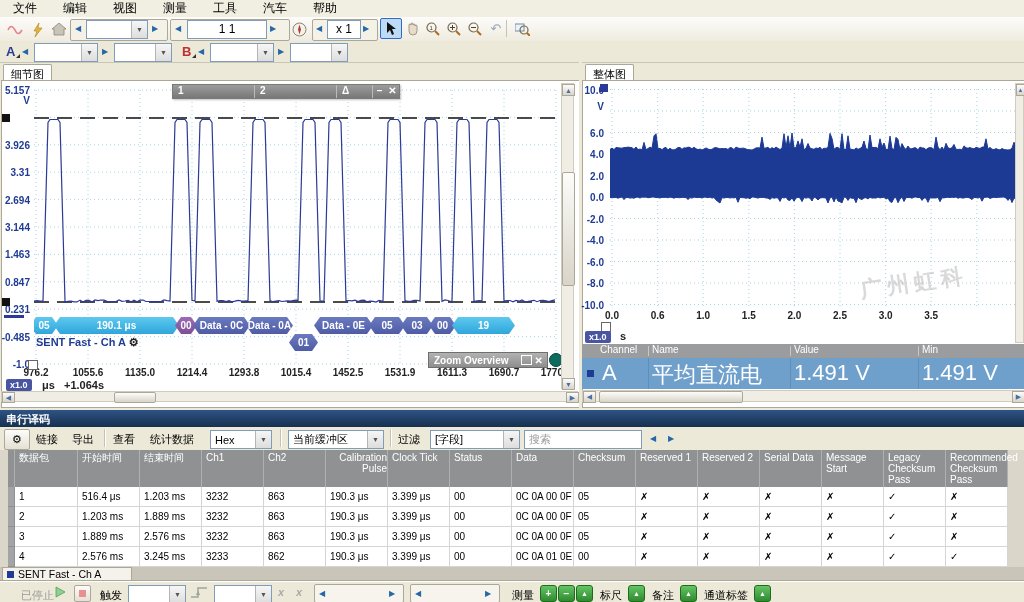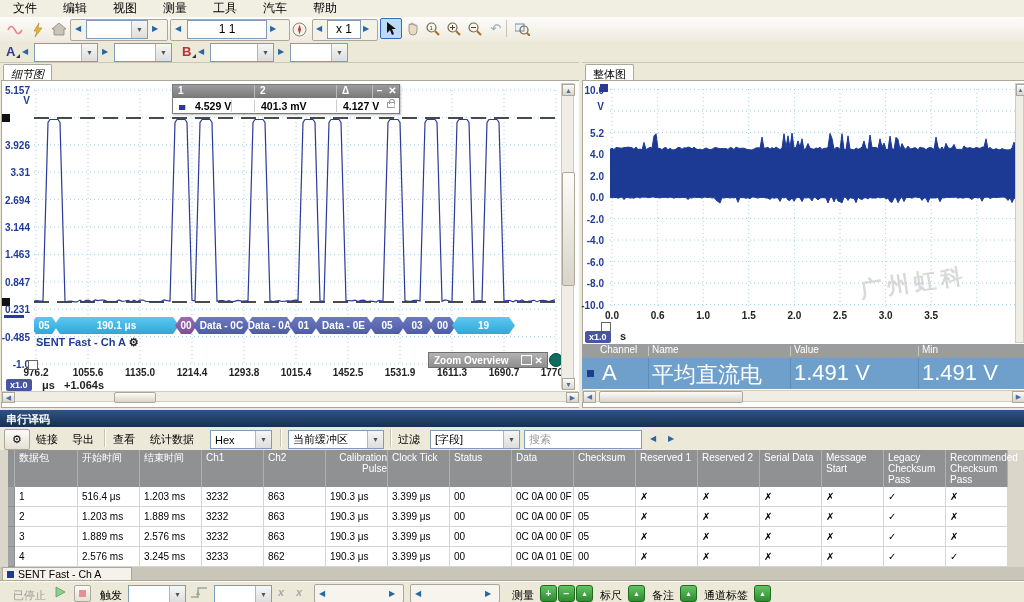--- a/index.html
+++ b/index.html
@@ -171,21 +171,21 @@
         <span class="cbt"></span>
         <span class="cba">▼</span>
       </span>
     <span class="abs arr" style="left:278px;top:7px;">▶</span>
     <span class="cb" style="left:290px;top:2px;width:56px;">
         <span class="cbt"></span>
         <span class="cba">▼</span>
       </span>
   </div>
 
-  <div class="tab" style="left:3px;top:64px;font-style:italic;">细节图</div>
+  <div class="tab" style="left:3px;top:64px;">细节图</div>
   <div class="panelbody" style="left:1px;top:80px;width:577px;height:326px;"></div>
   <svg id="detailPlot" class="abs" style="left:34px;top:88px;" width="523" height="278">
       <line x1="0" y1="2" x2="523" y2="2" stroke="#A8D4E6" stroke-width="1" stroke-dasharray="1 3"></line>
       <line x1="0" y1="29.4" x2="523" y2="29.4" stroke="#A8D4E6" stroke-width="1" stroke-dasharray="1 3"></line>
       <line x1="0" y1="56.8" x2="523" y2="56.8" stroke="#A8D4E6" stroke-width="1" stroke-dasharray="1 3"></line>
       <line x1="0" y1="84.19999999999999" x2="523" y2="84.19999999999999" stroke="#A8D4E6" stroke-width="1" stroke-dasharray="1 3"></line>
       <line x1="0" y1="111.6" x2="523" y2="111.6" stroke="#A8D4E6" stroke-width="1" stroke-dasharray="1 3"></line>
       <line x1="0" y1="139" x2="523" y2="139" stroke="#A8D4E6" stroke-width="1" stroke-dasharray="1 3"></line>
       <line x1="0" y1="166.39999999999998" x2="523" y2="166.39999999999998" stroke="#A8D4E6" stroke-width="1" stroke-dasharray="1 3"></line>
       <line x1="0" y1="193.79999999999998" x2="523" y2="193.79999999999998" stroke="#A8D4E6" stroke-width="1" stroke-dasharray="1 3"></line>
@@ -240,35 +240,29 @@
   <span class="abs" style="left:28px;top:360px;width:8px;height:8px;background:#FFF;border:1px solid #666;"></span>
 
   <div class="mo">
     <div class="moh">
       <span style="width:82px;">1</span>
       <span style="width:82px;">2</span>
       <span style="width:36px;">Δ</span>
       <span style="width:13px;border:none;text-align:center;padding:0;">–</span>
       <span style="width:13px;border:none;text-align:center;padding:0;">✕</span>
     </div>
-    <div class="mov" style="position:relative;">
-      <span style="width:82px;"><span style="display:inline-block;width:5px;height:5px;background:#2B3A96;margin-right:3px;"></span><span>4.529 V</span></span>
-      <span style="width:82px;">401.3 mV</span>
-      <span style="width:62px;border:none;">4.127 V</span>
-      <span class="lock"></span>
-    </div>
   </div>
 
   <div class="abs" style="left:34px;top:317px;width:523px;display:flex;overflow:hidden;" id="decodeBar">
       <span class="seg cyan" style="width: 28px; flex: 0 0 28px;">05</span>
       <span class="seg cyan" style="width: 125px; flex: 0 0 125px;">190.1 μs</span>
       <span class="seg purple" style="width: 22px; flex: 0 0 22px;">00</span>
       <span class="seg slate" style="width: 57px; flex: 0 0 57px;">Data - 0C</span>
       <span class="seg slate" style="width: 47px; flex: 0 0 47px;">Data - 0A</span>
-      <span class="seg slate" style="width: 29px; flex: 0 0 29px;">01</span>
+      <span class="seg slate" style="width: 29px; flex: 0 0 29px; margin-top: 17px;">01</span>
       <span class="seg slate" style="width: 59px; flex: 0 0 59px;">Data - 0E</span>
       <span class="seg slate" style="width: 36px; flex: 0 0 36px;">05</span>
       <span class="seg slate" style="width: 32px; flex: 0 0 32px;">03</span>
       <span class="seg slate" style="width: 27px; flex: 0 0 27px;">00</span>
       <span class="seg cyan" style="width: 63px; flex: 0 0 63px;">19</span>
     </div>
   <div class="abs" style="left:36px;top:336px;font-size:11px;font-weight:bold;color:#1F3C94;">
     <span>SENT Fast - Ch A</span> <span style="color:#222;">⚙</span>
   </div>
 
@@ -318,21 +312,21 @@
       <line x1="230" y1="3" x2="230" y2="220" stroke="#A8D4E6" stroke-width="1" stroke-dasharray="1 3"></line>
       <line x1="275.6" y1="3" x2="275.6" y2="220" stroke="#A8D4E6" stroke-width="1" stroke-dasharray="1 3"></line>
       <line x1="321.2" y1="3" x2="321.2" y2="220" stroke="#A8D4E6" stroke-width="1" stroke-dasharray="1 3"></line>
       <line x1="366.8" y1="3" x2="366.8" y2="220" stroke="#A8D4E6" stroke-width="1" stroke-dasharray="1 3"></line>
       <line x1="412.40000000000003" y1="3" x2="412.40000000000003" y2="220" stroke="#A8D4E6" stroke-width="1" stroke-dasharray="1 3"></line>
       <path d="M0,63.420123219220024 L0,63.4 L2,62.1 L4,63.6 L6,61.4 L8,61.8 L10,62.0 L12,62.2 L14,61.6 L16,61.5 L18,61.1 L20,61.4 L22,61.7 L24,63.3 L26,61.0 L28,63.6 L30,63.0 L32,63.8 L34,56.4 L36,63.6 L38,62.6 L40,61.1 L42,62.2 L44,49.9 L46,47.7 L48,62.8 L50,62.4 L52,63.7 L54,62.0 L56,61.4 L58,63.9 L60,62.3 L62,63.7 L64,63.9 L66,63.1 L68,61.5 L70,61.5 L72,63.3 L74,61.8 L76,62.1 L78,61.1 L80,61.5 L82,62.8 L84,61.2 L86,62.8 L88,63.6 L90,63.1 L92,63.9 L94,63.0 L96,61.9 L98,63.0 L100,63.7 L102,63.3 L104,61.9 L106,61.6 L108,62.2 L110,62.8 L112,62.5 L114,62.7 L116,62.6 L118,63.4 L120,61.4 L122,62.0 L124,63.5 L126,61.1 L128,62.0 L130,62.5 L132,62.2 L134,62.2 L136,63.0 L138,63.7 L140,63.8 L142,64.0 L144,63.1 L146,61.9 L148,61.8 L150,62.1 L152,51.1 L154,62.3 L156,62.0 L158,61.2 L160,63.2 L162,61.6 L164,62.8 L166,61.0 L168,62.4 L170,63.5 L172,62.2 L174,47.7 L176,61.3 L178,49.8 L180,62.0 L182,47.0 L184,61.7 L186,61.7 L188,54.9 L190,61.1 L192,52.8 L194,63.7 L196,62.3 L198,57.5 L200,62.1 L202,62.8 L204,63.3 L206,61.9 L208,62.6 L210,61.2 L212,63.6 L214,62.2 L216,62.4 L218,61.4 L220,47.4 L222,52.4 L224,63.3 L226,61.7 L228,61.3 L230,63.4 L232,47.7 L234,63.4 L236,63.6 L238,49.8 L240,63.1 L242,63.4 L244,63.9 L246,61.9 L248,63.3 L250,62.5 L252,61.2 L254,55.0 L256,62.5 L258,63.6 L260,49.0 L262,61.5 L264,61.5 L266,61.3 L268,62.8 L270,52.8 L272,61.0 L274,57.0 L276,63.5 L278,63.6 L280,50.1 L282,62.5 L284,63.6 L286,51.3 L288,53.4 L290,63.8 L292,57.6 L294,61.5 L296,63.4 L298,60.0 L300,62.8 L302,62.8 L304,61.8 L306,61.9 L308,63.8 L310,61.1 L312,62.0 L314,62.0 L316,63.7 L318,62.1 L320,61.6 L322,61.9 L324,63.6 L326,51.1 L328,61.1 L330,63.8 L332,61.0 L334,64.0 L336,57.3 L338,61.7 L340,62.6 L342,61.7 L344,58.4 L346,63.2 L348,63.5 L350,63.2 L352,63.9 L354,59.9 L356,61.8 L358,62.2 L360,61.5 L362,62.4 L364,62.8 L366,61.4 L368,61.9 L370,62.5 L372,61.1 L374,61.1 L376,52.8 L378,63.1 L380,61.4 L382,63.2 L384,63.6 L386,62.6 L388,63.5 L390,63.9 L392,62.5 L394,63.5 L396,63.8 L398,64.0 L400,63.7 L402,62.2 L404,56.2 L406,61.0 L408,62.6 L410,61.4 L412,62.9 L414,63.2 L414,111.4 L412,111.4 L410,115.1 L408,112.6 L406,112.6 L404,112.2 L402,116.6 L400,111.7 L398,114.4 L396,112.0 L394,111.0 L392,111.1 L390,111.2 L388,111.3 L386,111.6 L384,111.2 L382,111.7 L380,112.4 L378,111.1 L376,111.2 L374,111.4 L372,115.2 L370,111.1 L368,112.1 L366,111.5 L364,111.5 L362,113.6 L360,112.1 L358,111.4 L356,111.3 L354,112.0 L352,112.0 L350,111.5 L348,112.2 L346,111.0 L344,111.4 L342,111.2 L340,111.5 L338,111.3 L336,111.4 L334,111.9 L332,111.8 L330,115.7 L328,111.3 L326,112.0 L324,111.9 L322,112.0 L320,111.8 L318,116.3 L316,112.1 L314,111.9 L312,114.4 L310,111.4 L308,111.6 L306,111.0 L304,111.1 L302,112.2 L300,111.5 L298,111.5 L296,111.6 L294,115.5 L292,111.1 L290,113.1 L288,116.7 L286,111.5 L284,112.0 L282,116.4 L280,115.6 L278,112.0 L276,113.1 L274,111.3 L272,111.5 L270,111.9 L268,111.1 L266,112.1 L264,111.9 L262,112.1 L260,111.3 L258,113.0 L256,111.7 L254,111.9 L252,113.5 L250,112.8 L248,111.2 L246,116.7 L244,112.2 L242,112.3 L240,111.6 L238,114.4 L236,111.4 L234,111.1 L232,116.9 L230,115.7 L228,115.0 L226,111.1 L224,115.9 L222,111.1 L220,111.8 L218,117.0 L216,112.1 L214,111.7 L212,111.7 L210,112.0 L208,114.0 L206,112.0 L204,111.0 L202,115.0 L200,112.1 L198,111.6 L196,112.1 L194,111.6 L192,115.6 L190,111.9 L188,111.2 L186,112.1 L184,115.2 L182,111.8 L180,114.4 L178,114.0 L176,111.2 L174,112.0 L172,111.3 L170,115.4 L168,111.9 L166,111.8 L164,112.2 L162,111.6 L160,113.4 L158,112.1 L156,112.0 L154,111.4 L152,111.4 L150,111.4 L148,112.1 L146,111.6 L144,111.1 L142,111.0 L140,112.7 L138,111.8 L136,112.2 L134,111.7 L132,111.6 L130,111.4 L128,116.3 L126,111.3 L124,111.9 L122,111.6 L120,112.0 L118,111.5 L116,111.5 L114,112.1 L112,111.6 L110,117.0 L108,115.6 L106,113.9 L104,111.5 L102,112.1 L100,111.1 L98,111.7 L96,111.2 L94,111.1 L92,112.1 L90,111.3 L88,111.5 L86,111.4 L84,111.1 L82,112.1 L80,111.6 L78,113.6 L76,111.6 L74,111.4 L72,111.3 L70,111.7 L68,111.6 L66,111.3 L64,112.2 L62,111.4 L60,111.1 L58,111.8 L56,111.3 L54,111.4 L52,111.3 L50,112.0 L48,111.6 L46,111.5 L44,111.1 L42,111.0 L40,111.5 L38,111.7 L36,111.1 L34,111.2 L32,111.0 L30,112.1 L28,111.1 L26,111.3 L24,112.2 L22,111.8 L20,112.1 L18,111.5 L16,111.5 L14,113.6 L12,111.1 L10,111.4 L8,112.2 L6,111.4 L4,111.5 L2,111.8 L0,111.4 Z" fill="#1C3A94" stroke="#1C3A94"></path>
     </svg>
   <div id="ovY">
       <span class="ylab" style="left: 578px; width: 26px; top: 84.5px;">10.0</span>
       <span class="ylab" style="left: 578px; width: 26px; top: 101px;">V</span>
-      <span class="ylab" style="left: 578px; width: 26px; top: 127.5px;">5.2</span>
+      <span class="ylab" style="left: 578px; width: 26px; top: 127.5px;">6.0</span>
       <span class="ylab" style="left: 578px; width: 26px; top: 149px;">4.0</span>
       <span class="ylab" style="left: 578px; width: 26px; top: 170.5px;">2.0</span>
       <span class="ylab" style="left: 578px; width: 26px; top: 192px;">0.0</span>
       <span class="ylab" style="left: 578px; width: 26px; top: 213.5px;">-2.0</span>
       <span class="ylab" style="left: 578px; width: 26px; top: 235px;">-4.0</span>
       <span class="ylab" style="left: 578px; width: 26px; top: 256.5px;">-6.0</span>
       <span class="ylab" style="left: 578px; width: 26px; top: 278px;">-8.0</span>
       <span class="ylab" style="left: 578px; width: 26px; top: 299.5px;">-10.0</span>
     </div>
   <div id="ovX">
@@ -510,21 +504,21 @@
       </div>
     </div>
 
   <div class="abs" style="left:0;top:567px;width:1024px;height:14px;background:#C9C5B9;">
     <span class="abs" style="left:2px;top:0;width:130px;height:14px;background:#F4F2EA;border:1px solid #ACA899;border-bottom:none;box-sizing:border-box;font-size:10.5px;padding-left:4px;">
       <span style="display:inline-block;width:7px;height:7px;background:#1F3C94;margin-right:4px;"></span><span>SENT Fast - Ch A</span>
     </span>
   </div>
 
   <div class="statusbar">
-    <span class="stext" style="left:13px;color:#9A9A9A;">已停止</span>
+    <span class="stext" style="left:21px;color:#9A9A9A;">已停止</span>
     <span class="abs" style="left:54px;top:4px;"><svg width="12" height="12">
           <polygon points="2,1 11,6 2,11" fill="#8FCF8F" stroke="#5A9A5A" stroke-width=".8"></polygon>
         </svg></span>
     <span class="abs" style="left:74px;top:3px;width:15px;height:15px;border:1px solid #ACA899;border-radius:2px;background:linear-gradient(#FDFCFA,#E4E0D4);display:flex;align-items:center;justify-content:center;">
         <span style="width:7px;height:7px;background:#E89090;"></span>
       </span>
     <span class="stext" style="left:100px;">触发</span>
     <span class="cb" style="left:128px;top:3px;width:56px;">
         <span class="cbt"></span>
         <span class="cba">▼</span>

